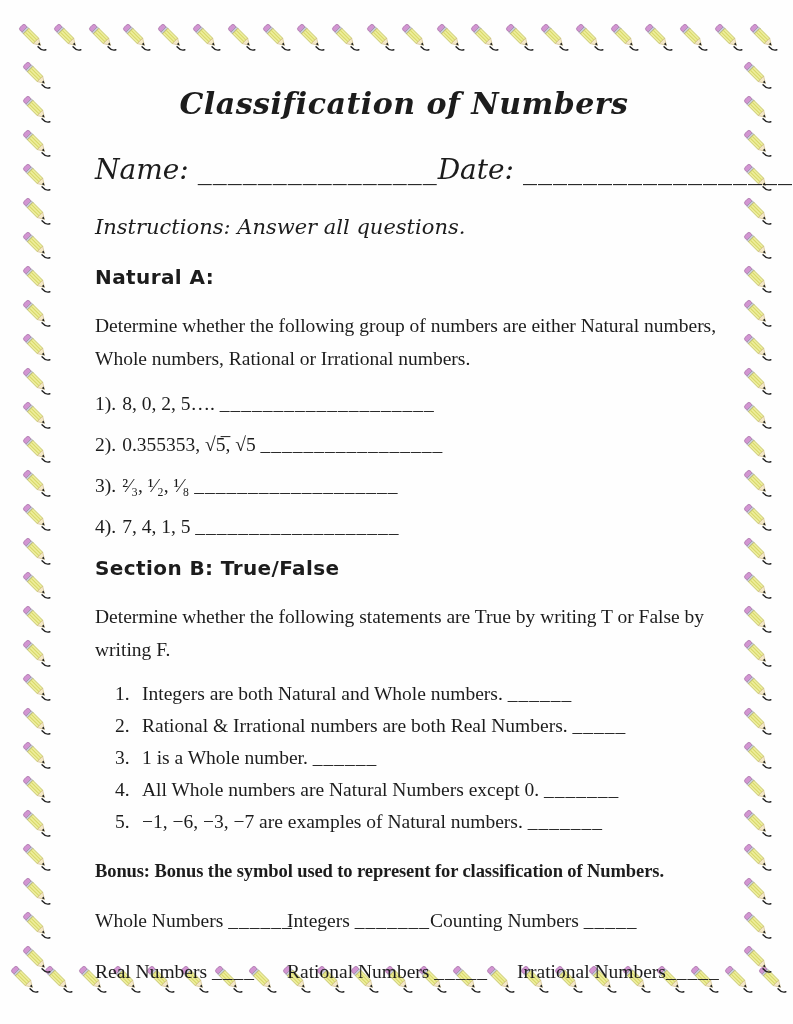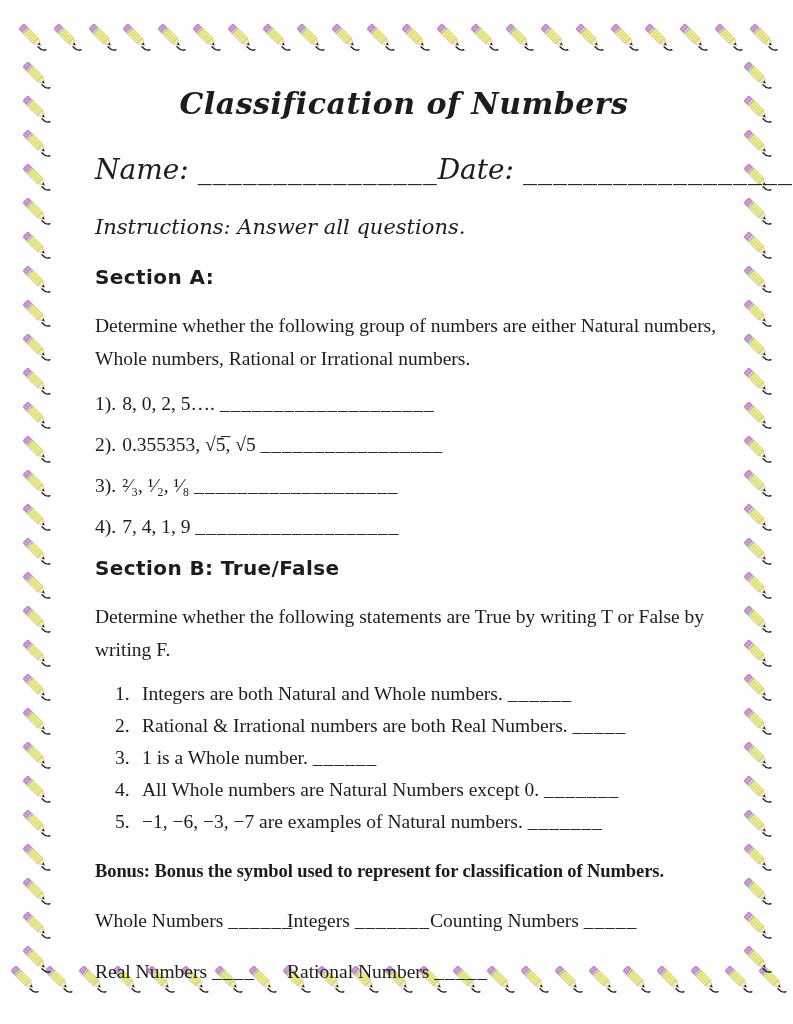--- a/index.html
+++ b/index.html
@@ -431,42 +431,42 @@
       <span class="blank">________________</span>
     </span>
     <span class="date-group">
       <span>Date:</span>
       <span class="blank">____________________</span>
     </span>
   </div>
 
   <div class="instructions">Instructions: Answer all questions.</div>
 
-  <div class="section-heading">Section A:</div>
+  <div class="section-heading">Natural A:</div>
 
   <div class="desc-block">
     <div class="desc-line">Determine whether the following group of numbers are either Natural numbers,</div>
     <div class="desc-line">Whole numbers, Rational or Irrational numbers.</div>
   </div>
 
   <div class="questions">
     <div class="question-row">
       <span class="q-num">1).</span><span>8, 0, 2, 5….</span>
       <span class="blank">____________________</span>
     </div>
     <div class="question-row">
       <span class="q-num">2).</span><span>0.355353, √5̅, √5</span>
       <span class="blank">_________________</span>
     </div>
     <div class="question-row">
       <span class="q-num">3).</span><span>²⁄₃, ¹⁄₂, ¹⁄₈</span>
       <span class="blank">___________________</span>
     </div>
     <div class="question-row">
-      <span class="q-num">4).</span><span>7, 4, 1, 9</span>
+      <span class="q-num">4).</span><span>7, 4, 1, 5</span>
       <span class="blank">___________________</span>
     </div>
   </div>
 
   <div class="section-heading">Section B: True/False</div>
 
   <div class="desc-block">
     <div class="desc-line">Determine whether the following statements are True by writing T or False by</div>
     <div class="desc-line">writing F.</div>
   </div>
@@ -513,15 +513,18 @@
     </span>
   </div>
 
   <div class="bonus-row">
     <span class="bonus-item bw4">
       <span>Real Numbers </span><span class="blank">____</span>
     </span>
     <span class="bonus-item bw5">
       <span>Rational Numbers </span><span class="blank">_____</span>
     </span>
+    <span class="bonus-item">
+      <span>Irrational Numbers</span><span class="blank">_____</span>
+    </span>
   </div>
 
 </div>
 
 </body></html>

